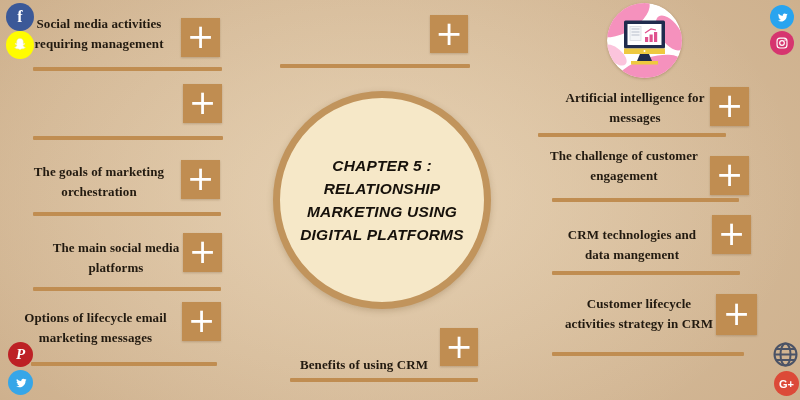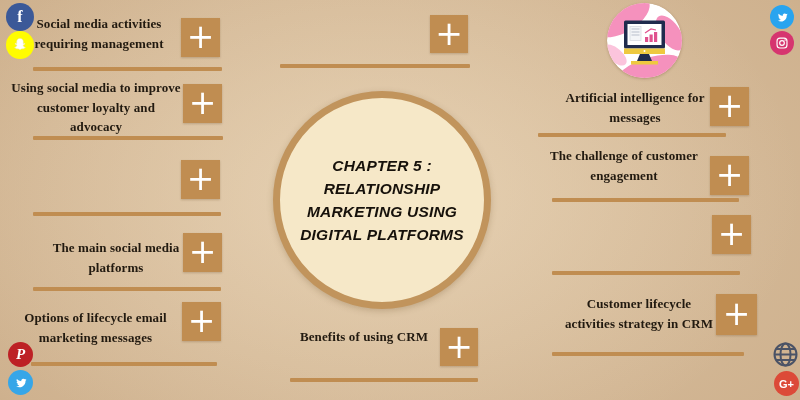--- a/index.html
+++ b/index.html
@@ -51,21 +51,21 @@
   .t5 .lbl{left:0;top:8px;width:175px}
   .t5 .plus-btn{left:174px;top:2px}
   .t5 .ul{left:23px;top:62px;width:186px}
 
   .t6{left:278px;top:12px;width:196px;height:58px}
   .t6 .lbl{left:10px;top:11px;width:140px}
   .t6 .plus-btn{left:152px;top:3px;width:38px;height:38px}
   .t6 .ul{left:2px;top:52px;width:190px}
 
   .t7{left:288px;top:325px;width:196px;height:60px}
-  .t7 .lbl{left:5px;top:2px;width:142px}
+  .t7 .lbl{left:5px;top:30px;width:142px}
   .t7 .plus-btn{left:152px;top:3px;width:38px;height:38px}
   .t7 .ul{left:2px;top:53px;width:188px}
 
   .t8{left:538px;top:84px;width:218px;height:56px}
   .t8 .lbl{left:22px;top:4px;width:150px}
   .t8 .plus-btn{left:172px;top:3px}
   .t8 .ul{left:0;top:49px;width:188px}
 
   .t9{left:545px;top:142px;width:212px;height:64px}
   .t9 .lbl{left:0;top:4px;width:158px}
@@ -151,28 +151,28 @@
 
   <div class="topic t1">
     <div class="lbl">Social media activities requiring management</div>
     <button class="plus-btn">
         <span class="plus-glyph">+</span>
       </button>
     <div class="ul"></div>
   </div>
 
   <div class="topic t2">
-    <div class="lbl">Using social media to improve customer loyalty and advocacy</div>
     <button class="plus-btn">
         <span class="plus-glyph">+</span>
       </button>
     <div class="ul"></div>
   </div>
 
   <div class="topic t3">
+    <div class="lbl">The goals of marketing orchestration</div>
     <button class="plus-btn">
         <span class="plus-glyph">+</span>
       </button>
     <div class="ul"></div>
   </div>
 
   <div class="topic t4">
     <div class="lbl">The main social media platforms</div>
     <button class="plus-btn">
         <span class="plus-glyph">+</span>
@@ -213,20 +213,21 @@
 
   <div class="topic t9">
     <div class="lbl">The challenge of customer engagement</div>
     <button class="plus-btn">
         <span class="plus-glyph">+</span>
       </button>
     <div class="ul"></div>
   </div>
 
   <div class="topic t10">
+    <div class="lbl">CRM technologies and data mangement</div>
     <button class="plus-btn">
         <span class="plus-glyph">+</span>
       </button>
     <div class="ul"></div>
   </div>
 
   <div class="topic t11">
     <div class="lbl">Customer lifecycle activities strategy in CRM</div>
     <button class="plus-btn">
         <span class="plus-glyph">+</span>

